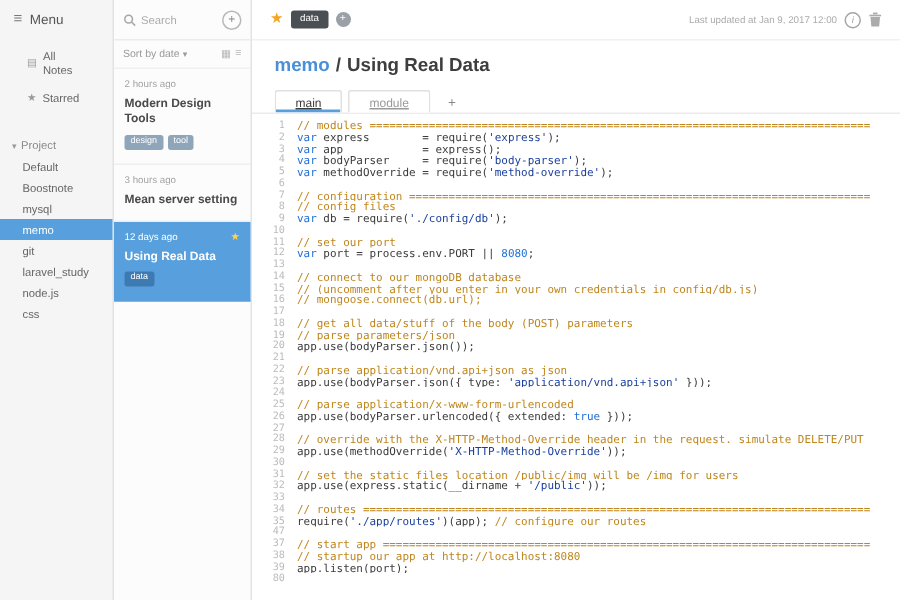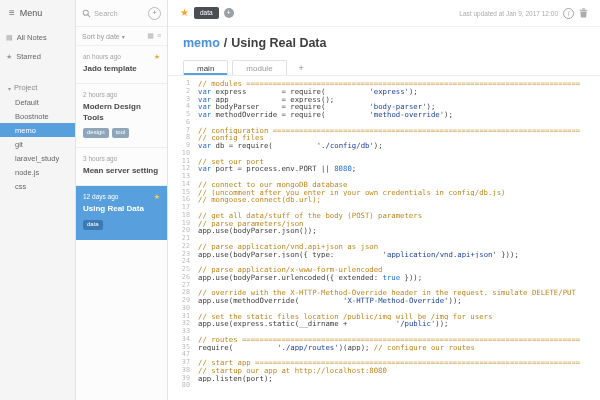--- a/index.html
+++ b/index.html
@@ -3,21 +3,21 @@
 <meta charset="utf-8">
 <style>
   html,body{margin:0;padding:0;width:600px;height:400px;overflow:hidden;background:#fff;
     font-family:"Liberation Sans",sans-serif;-webkit-font-smoothing:antialiased;}
   .app{display:flex;width:600px;height:400px;}
 
   
   .sidebar{width:76px;min-width:76px;background:#f5f5f6;border-right:1px solid #e3e3e3;box-sizing:border-box;}
   .sb-top{height:26px;display:flex;align-items:center;gap:5px;padding:0 9px;color:#555;font-size:9px;}
   .hb{font-size:10px;color:#777;line-height:1;}
-  .sb-item{display:flex;align-items:center;gap:4px;padding:3px 6px;font-size:7.5px;color:#666;cursor:default;margin-top:4px;}
+  .sb-item{display:flex;align-items:center;gap:4px;padding:3px 18px;font-size:7.5px;color:#666;cursor:default;margin-top:4px;}
   .sb-ic{font-size:7px;color:#9a9a9a;line-height:1;}
   .sb-section{margin-top:16px;padding:3px 8px;font-size:7.5px;color:#8a8a8a;display:flex;align-items:flex-end;gap:3px;}
   .caret{font-size:6px;color:#9a9a9a;}
   .folder{padding:2.5px 15px;font-size:7.5px;color:#666;white-space:nowrap;overflow:hidden;}
   .folder.sel{background:#58a0dd;color:#fff;}
 
   
   .notelist{width:92px;min-width:92px;background:#fcfcfc;border-right:1px solid #e3e3e3;box-sizing:border-box;}
   .nl-top{height:26px;display:flex;align-items:center;gap:4px;padding:0 6px;border-bottom:1px solid #ececec;}
   .search{flex:1;display:flex;align-items:flex-end;gap:3px;font-size:7.5px;color:#aaa;}
@@ -49,33 +49,33 @@
   .updated{font-size:6.5px;color:#ababab;}
   .info-ic{width:9px;height:9px;border:1px solid #a5a5a5;border-radius:50%;color:#a5a5a5;font-size:6.5px;
     line-height:9px;text-align:center;font-style:italic;}
   .trash-ic{display:flex;align-items:center;}
   .ed-title{padding:9px 15px 5px;font-size:12.5px;font-weight:bold;}
   .crumb-folder{color:#4a90d9;}
   .crumb-sep{color:#3e3e3e;margin:0 4px;}
   .crumb-title{color:#3e3e3e;}
   .ed-tabs{display:flex;align-items:flex-end;padding:5px 15px 0;border-bottom:1px solid #ececec;}
   .tab{border:1px solid #e0e0e0;border-bottom:none;margin-right:4px;padding:2.5px 13px;font-size:8px;
-    color:#999;background:#fff;border-radius:2px 2px 0 0;}
+    color:#999;background:#fff;border-radius:2px 2px 0 0;text-decoration:underline;}
   .tab.active{color:#3c3c3c;box-shadow:inset 0 -2px 0 #58a0dd;}
   .newtab{padding:2.5px 8px;font-size:9px;color:#888;}
 
   
   .code{flex:1;overflow:hidden;padding-top:4px;font-family:"DejaVu Sans Mono",monospace;
     font-size:7.3px;line-height:7.75px;}
   .cl{display:flex;white-space:pre;height:7.75px;}
   .ln{width:22px;flex:none;text-align:right;padding-right:8px;color:#bcbcbc;font-size:6.8px;}
   .lc{flex:1;min-width:0;overflow:hidden;color:#3b3b3b;}
   .t-c{color:#bf861d;}
   .t-k{color:#2170d8;}
-  .t-s{color:#1a3f9e;padding-left:44px;}
+  .t-s{color:#1a3f9e;}
   .t-n{color:#2170d8;}
   .t-p{color:#3b3b3b;}
 </style>
 </head>
 <body>
 
 <div class="app">
 
   <aside class="sidebar">
     <div class="sb-top">
@@ -92,20 +92,21 @@
           <span class="sb-lb">Starred</span>
         </div>
       </div>
     <div class="sb-section">
       <span class="caret">▾</span>
       <span>Project</span>
     </div>
     <div id="sb-folders">
         <div class="folder">Default</div>
         <div class="folder">Boostnote</div>
+        <div class="folder">mysql</div>
         <div class="folder sel">memo</div>
         <div class="folder">git</div>
         <div class="folder">laravel_study</div>
         <div class="folder">node.js</div>
         <div class="folder">css</div>
       </div>
   </aside>
 
   <section class="notelist">
     <div class="nl-top">
@@ -122,27 +123,20 @@
       <span class="sort-dd">
         <span>Sort by date</span>
         <span class="caret">▾</span>
       </span>
       <span class="view-ics">
         <span>▦</span>
         <span>≡</span>
       </span>
     </div>
     <div id="notes">
-        <div class="note">
-          <div class="n-time-row">
-            <span class="n-time">an hours ago</span>
-            <span class="n-star">★</span>
-          </div>
-          <div class="n-title">Jado template</div>
-        </div>
         <div class="note">
           <div class="n-time-row">
             <span class="n-time">2 hours ago</span>
           </div>
           <div class="n-title">Modern Design Tools</div>
           <div class="n-tags">
             <span class="chip">design</span>
             <span class="chip">tool</span>
           </div>
         </div>

